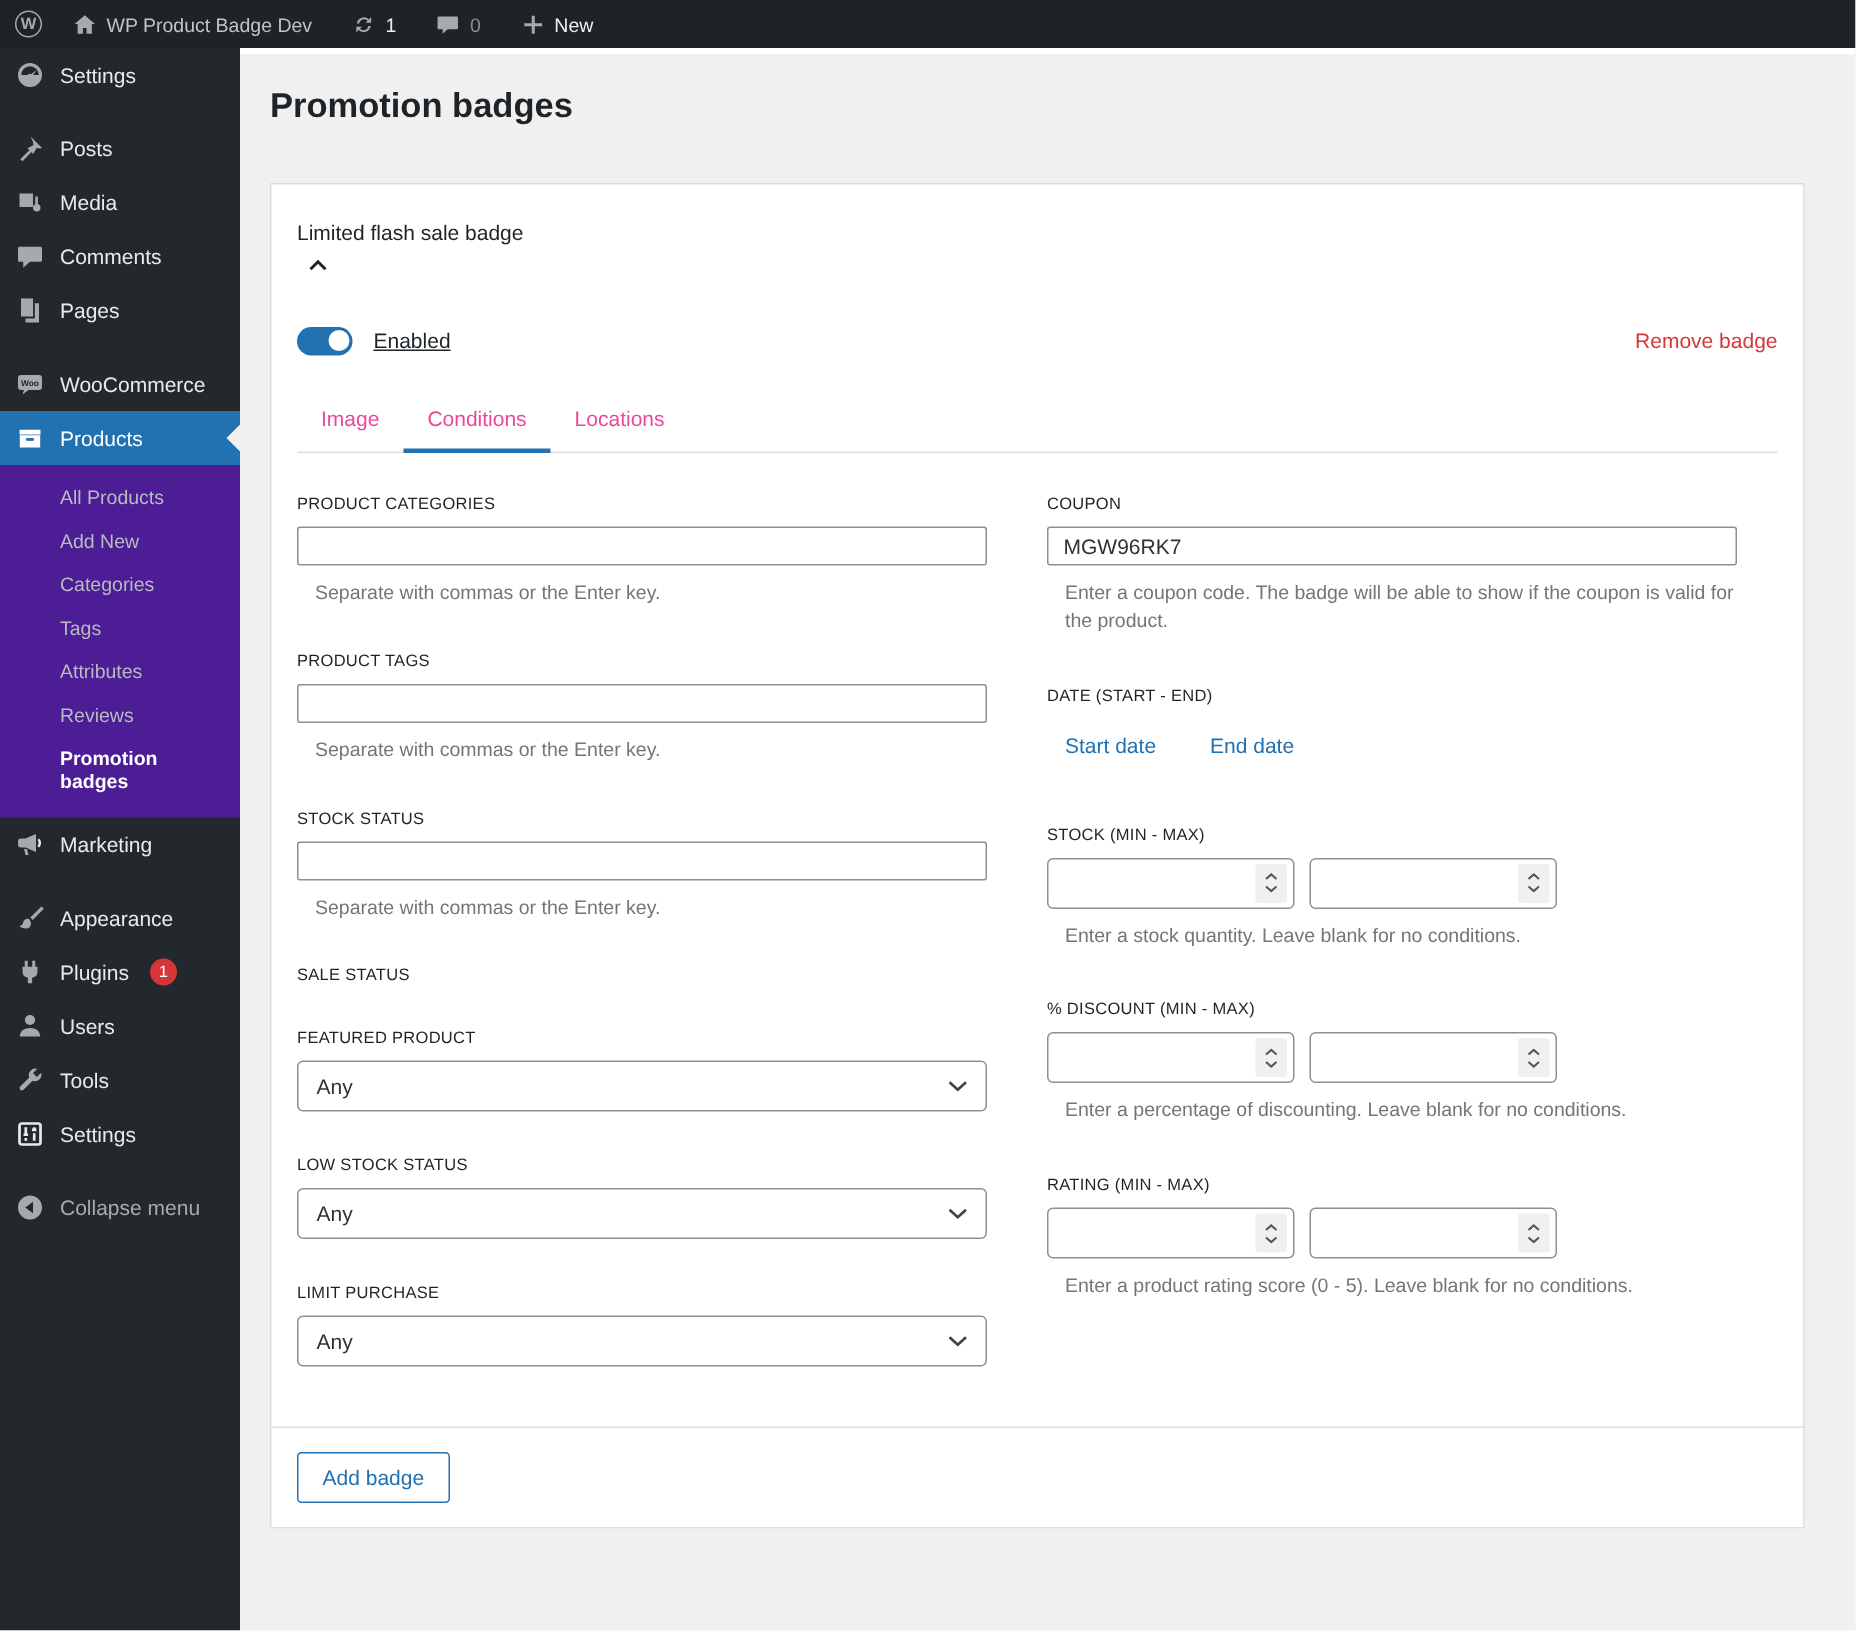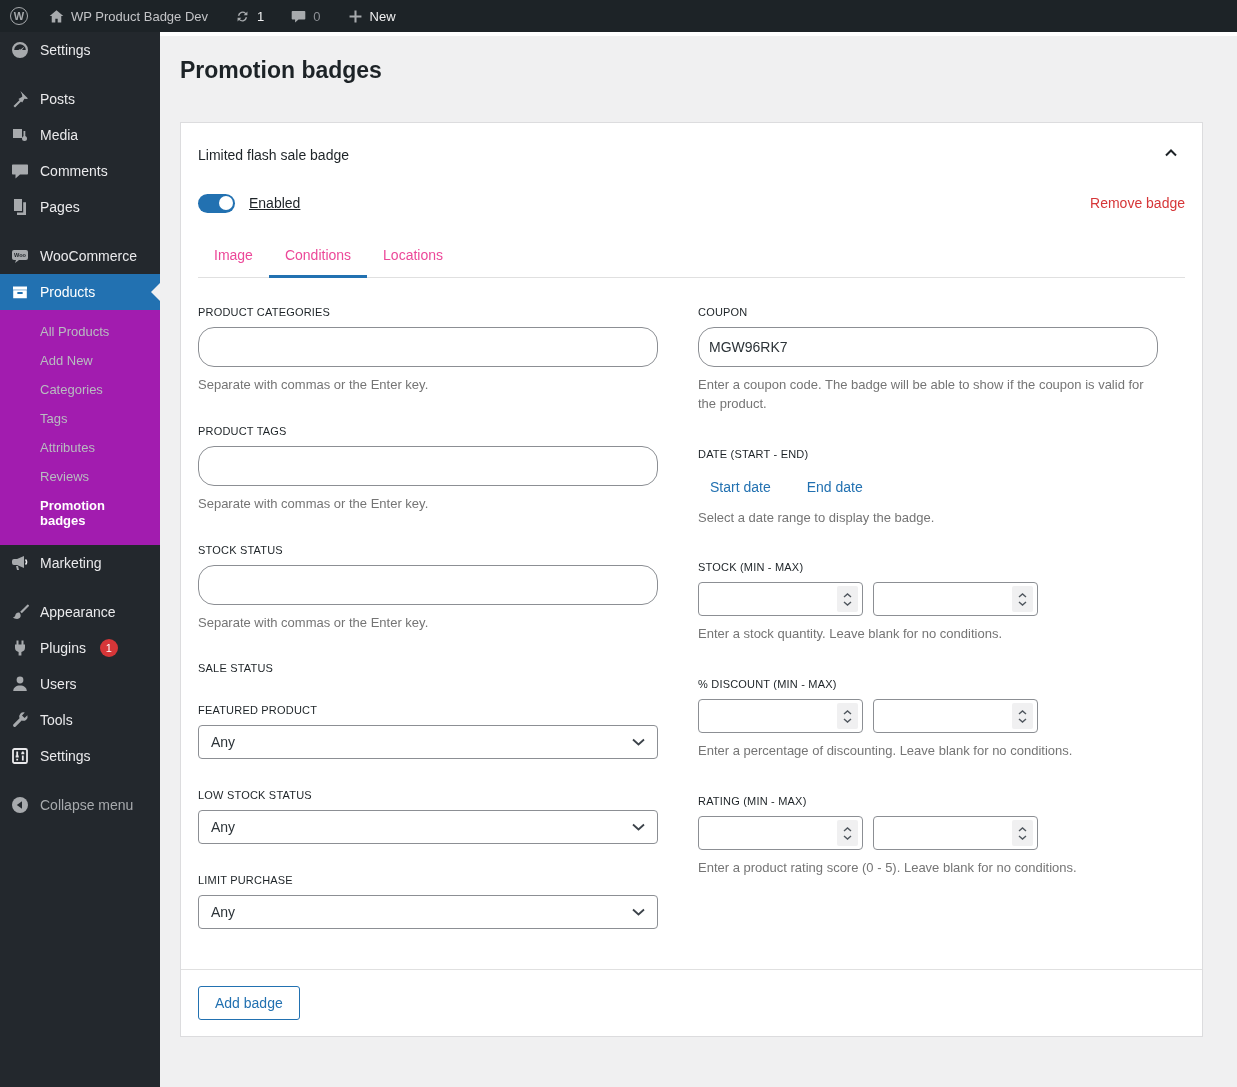--- a/index.html
+++ b/index.html
@@ -37,21 +37,21 @@
   .menu-item .m-icon { width:20px; height:20px; fill:#a7aaad; flex:0 0 20px; }
   .menu-item.active {
     background:#2271b1; color:#fff; position:relative;
   }
   .menu-item.active .m-icon { fill:#fff; }
   .menu-item.active::after {
     content:""; position:absolute; right:0; top:50%; transform:translateY(-50%);
     border:9px solid transparent; border-right-color:#f0f0f1; border-left-width:0;
   }
   .menu-gap { height:13px; }
-  .submenu { background:#a21caf; padding:7px 0 10px; }
+  .submenu { background:#4c1d95; padding:7px 0 10px; }
   .submenu-item {
     padding:7px 12px 7px 40px; color:#b8bcc0; font-size:13px; cursor:pointer;
   }
   .submenu-item.active { color:#fff; font-weight:700; }
   .badge-count {
     background:#d63638; color:#fff; border-radius:50%; min-width:18px; height:18px;
     display:inline-flex; align-items:center; justify-content:center;
     font-size:11px; padding:0 4px; margin-left:4px;
   }
   .collapse-item { color:#a7aaad; }
@@ -63,21 +63,21 @@
   .content-top-strip { height:4px; background:#ffffff; }
   h1.page-title {
     margin:0; padding:20px 20px 0 20px; font-size:23px; font-weight:600; color:#1d2327;
     line-height:1.3;
   }
   .card {
     background:#fff; border:1px solid #dcdcde; margin:36px 34px 0 20px;
     width:1023px;
   }
   .card-inner { padding:16px 17px 0 17px; }
-  .card-title-row { display:flex; align-items:flex-start; justify-content:space-between; }
+  .card-title-row { display:flex; align-items:flex-start; justify-content:space-between;flex-direction:column; }
   .card-title { font-size:14px; color:#1d2327; padding-top:8px; }
   .collapse-btn { background:none; border:none; cursor:pointer; padding:6px; color:#1d2327; }
   .collapse-btn svg { width:16px; height:16px; stroke:#1d2327; fill:none; stroke-width:2; }
   .enable-row { display:flex; align-items:center; justify-content:space-between; margin-top:24px; }
   .toggle-group { display:flex; align-items:center; gap:14px;text-decoration:underline; }
   .toggle {
     width:37px; height:19px; border-radius:10px; background:#2271b1; position:relative; cursor:pointer;
   }
   .toggle .knob {
     position:absolute; right:2.5px; top:2.5px; width:14px; height:14px; border-radius:50%; background:#fff;
@@ -94,25 +94,25 @@
   
   .panel { display:flex; gap:40px; padding:28px 0 40px 0; }
   .col { width:460px; }
   .field { margin-bottom:30px; }
   .field:last-child { margin-bottom:0; }
   .f-label {
     display:block; font-size:11px; color:#1d2327; margin-bottom:9px;
     letter-spacing:.2px;
   }
   .text-input {
-    width:100%; height:40px; border:1px solid #8c8f94; border-radius:16px;
+    width:100%; height:26px; border:1px solid #8c8f94; border-radius:2px;
     padding:0 10px; font-size:14px; color:#2c3338; background:#fff; outline:none;
     font-family:"Liberation Sans", sans-serif;
   }
-  .help { font-size:13px; color:#757575; margin-top:9px; line-height:1.45; }
+  .help { font-size:13px; color:#757575; margin-top:9px; line-height:1.45;margin-left:12px; }
   .select-box {
     width:100%; height:34px; border:1px solid #8c8f94; border-radius:4px; background:#fff;
     display:flex; align-items:center; justify-content:space-between; padding:0 12px;
     font-size:14px; color:#2c3338; cursor:pointer;
   }
   .select-box svg { width:13px; height:8px; stroke:#3c434a; fill:none; stroke-width:1.8; }
   .minmax-row { display:flex; gap:10px; }
   .num-wrap {
     width:165px; height:34px; border:1px solid #8c8f94; border-radius:4px; background:#fff;
     display:flex; align-items:center; padding:3px 4px 3px 3px;
@@ -375,21 +375,20 @@
             <span class="f-label">COUPON</span>
             <input class="text-input" value="MGW96RK7" style="">
             <div class="help">Enter a coupon code. The badge will be able to show if the coupon is valid for the product.</div>
           </div>
           <div class="field" style="margin-bottom:34px">
             <span class="f-label">DATE (START - END)</span>
             <div class="date-links">
               <a class="date-link">Start date</a>
               <a class="date-link">End date</a>
             </div>
-            <div class="help" style="margin-top:2px">Select a date range to display the badge.</div>
           </div>
           <div class="field" style="margin-bottom:34px">
             <span class="f-label">STOCK (MIN - MAX)</span>
             <div class="minmax-row">
               <div class="num-wrap">
                 <input class="num-input" value="" style="">
                 <div class="spinner">
                   <svg viewBox="0 0 9 5">
                       <polyline points="1,4 4.5,1 8,4"></polyline>
                     </svg>

